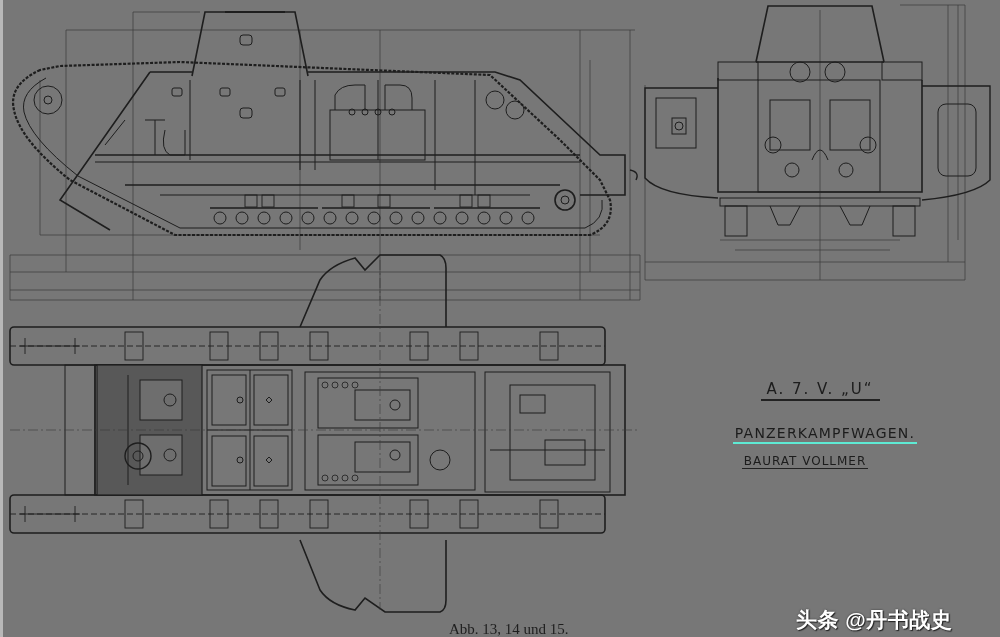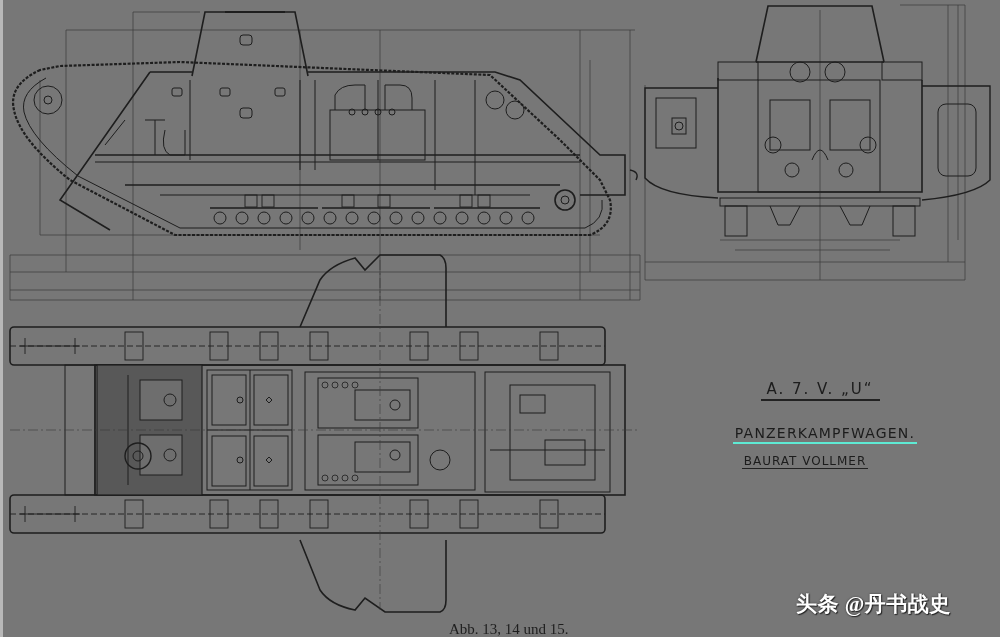--- a/index.html
+++ b/index.html
@@ -5,21 +5,21 @@
   html,body{margin:0;padding:0;}
   body{width:1000px;height:637px;overflow:hidden;background:#787878;position:relative;font-family:"Liberation Sans",sans-serif;}
   .sheet{position:absolute;left:0;top:0;width:1000px;height:637px;background:#777777;}
   .edge{position:absolute;left:0;top:0;width:3px;height:637px;background:#b8b8b8;}
   svg.drw{position:absolute;left:0;top:0;}
   .title-block{position:absolute;left:700px;top:380px;width:250px;text-align:center;color:#1c1c1c;}
   .t1{font-family:"DejaVu Sans",sans-serif;font-size:15px;letter-spacing:2px;display:inline-block;border-bottom:2px solid #222;padding:0 6px 1px;margin-left:-10px;}
   .t2{font-family:"DejaVu Sans",sans-serif;font-size:14px;letter-spacing:1.2px;display:inline-block;border-bottom:2px solid #5eead4;margin-top:24px;padding:0 2px 1px;}
   .t3{font-family:"DejaVu Sans",sans-serif;font-size:12px;letter-spacing:1px;display:inline-block;border-bottom:1px solid #222;margin-top:10px;padding:0 2px;margin-left:-40px;}
   .caption{position:absolute;left:449px;top:621px;font-family:"Liberation Serif",serif;font-size:15px;color:#1e1e1e;}
-  .watermark{position:absolute;left:796px;top:590px;font-family:Liberation Serif, serif;font-size:21px;color:#fff;font-weight:bold;text-shadow:1px 1px 1px #222,0 0 2px #333;letter-spacing:0.5px;}
+  .watermark{position:absolute;left:796px;top:606px;font-family:Liberation Sans, sans-serif;font-size:21px;color:#fff;font-weight:bold;text-shadow:1px 1px 1px #222,0 0 2px #333;letter-spacing:0.5px;}
 </style>
 </head>
 <body>
 
 <div class="sheet"></div>
 <div class="edge"></div>
 
 <svg class="drw" width="1000" height="637" viewBox="0 0 1000 637" fill="none" stroke="#1e1e1e" stroke-width="1">
 
   <g>

